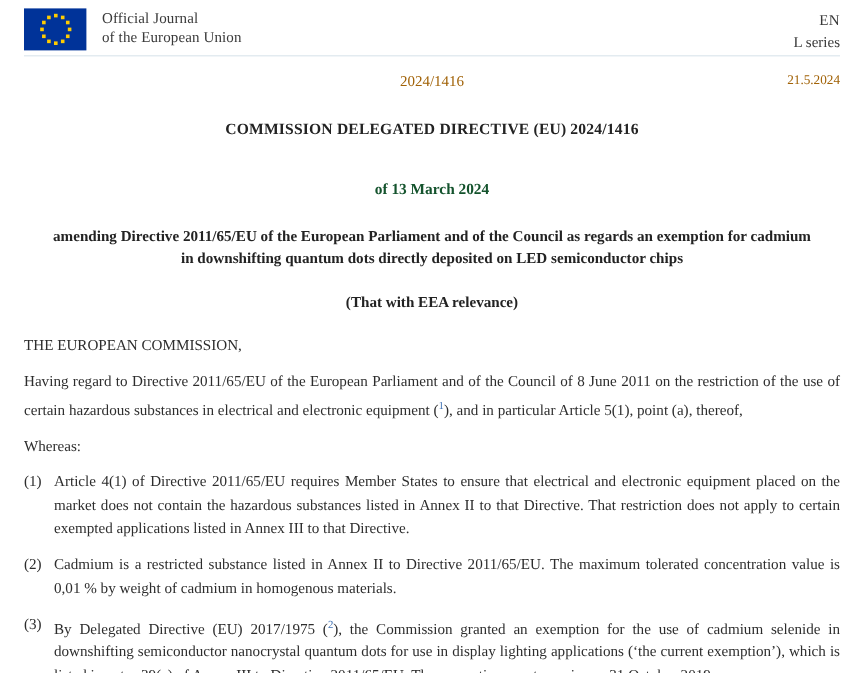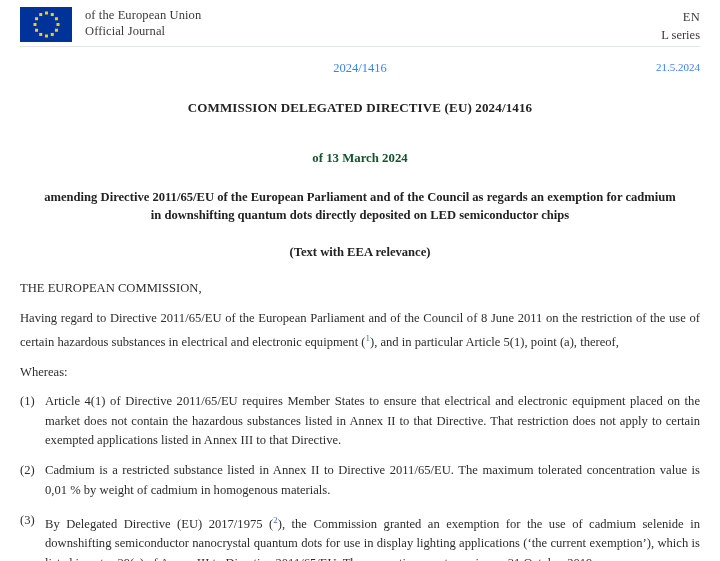--- a/index.html
+++ b/index.html
@@ -69,21 +69,21 @@
     background: #dde6ed;
     margin: 6px 20px 0 20px;
   }
 
   
   .doc-ref {
     display: flex;
     justify-content: space-between;
     padding: 14px 20px 0 20px;
     font-size: 12.5px;
-    color: #3b82f6;
+    color: #a16207;
   }
   .doc-ref-inner {
     width: 100%;
     position: relative;
     height: 16px;
   }
   .doc-ref-num {
     position: absolute;
     left: 50%;
     transform: translateX(-50%);
@@ -180,22 +180,22 @@
         <span class="star" style="transform: translate(9.96px, 5.75px);"></span>
         <span class="star" style="transform: translate(5.75px, 9.96px);"></span>
         <span class="star" style="transform: translate(0px, 11.5px);"></span>
         <span class="star" style="transform: translate(-5.75px, 9.96px);"></span>
         <span class="star" style="transform: translate(-9.96px, 5.75px);"></span>
         <span class="star" style="transform: translate(-11.5px, 0px);"></span>
         <span class="star" style="transform: translate(-9.96px, -5.75px);"></span>
         <span class="star" style="transform: translate(-5.75px, -9.96px);"></span>
       </div>
     <div class="masthead">
+      <div>Official Journal</div>
       <div>of the European Union</div>
-      <div>Official Journal</div>
     </div>
   </div>
   <div class="header-right">
     <div class="lang">EN</div>
     <div>L series</div>
   </div>
 </div>
 <div class="header-rule"></div>
 
 <div class="doc-ref">
@@ -205,21 +205,21 @@
   </div>
 </div>
 
 <div class="title-block">
   <div class="title-main">COMMISSION DELEGATED DIRECTIVE (EU) 2024/1416</div>
   <div class="title-date">of 13 March 2024</div>
   <div class="title-sub">
     <span>amending Directive 2011/65/EU of the European Parliament and of the Council as regards an exemption for cadmium in </span>
     <span>downshifting quantum dots directly deposited on LED semiconductor chips</span>
   </div>
-  <div class="title-eea">(Text with EEA relevance)</div>
+  <div class="title-eea">(That with EEA relevance)</div>
 </div>
 
 <div class="body-wrap">
 
   <div class="para plain">THE EUROPEAN COMMISSION,</div>
 
 
   <div class="para"><span>Having regard to Directive 2011/65/EU of the European Parliament and of the Council of 8 June 2011 on the restriction of the use of certain hazardous substances in electrical and electronic equipment (</span><span class="fn">1</span><span>), and in particular Article 5(1), point (a), thereof,</span></div>
 
   <div class="para plain whereas">Whereas:</div>

